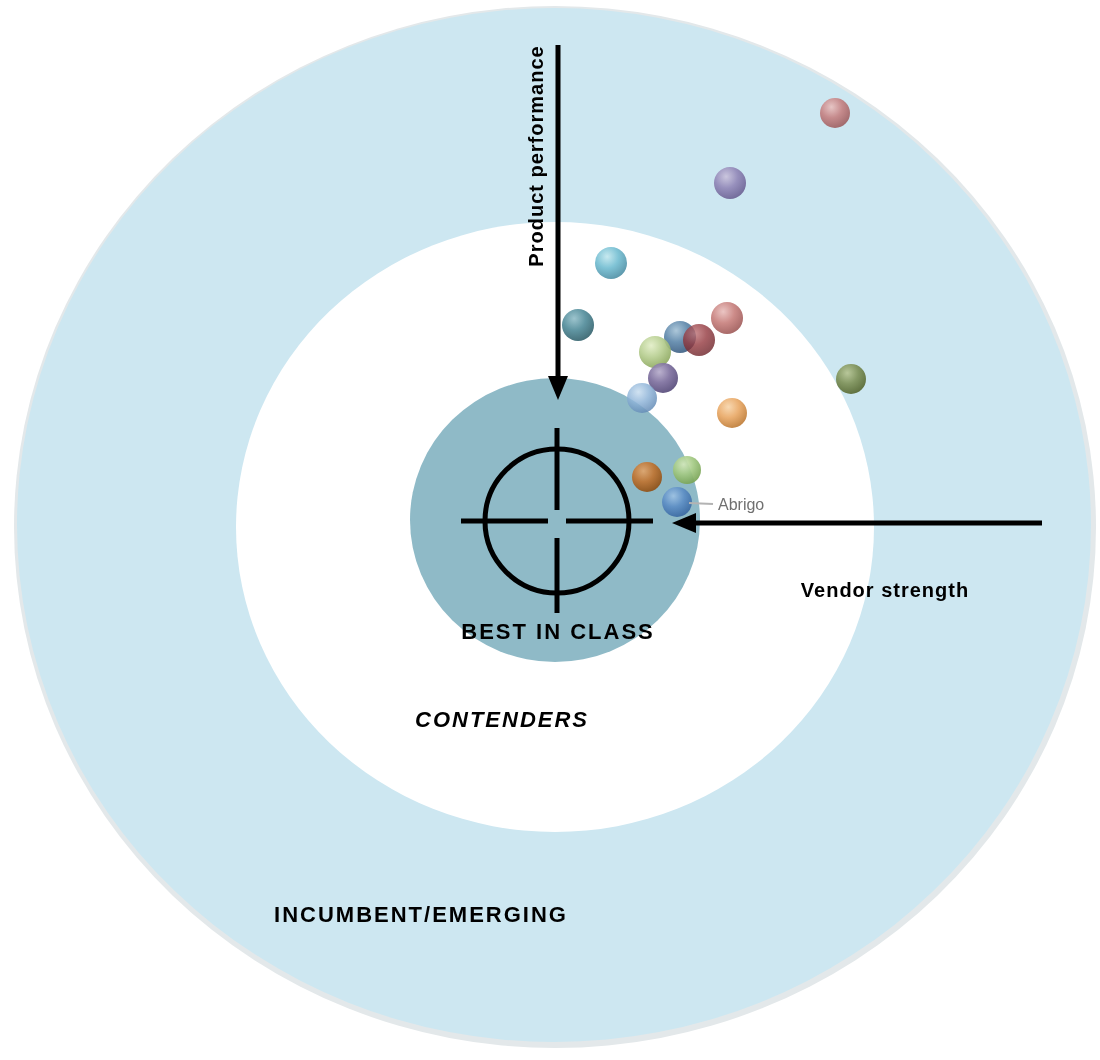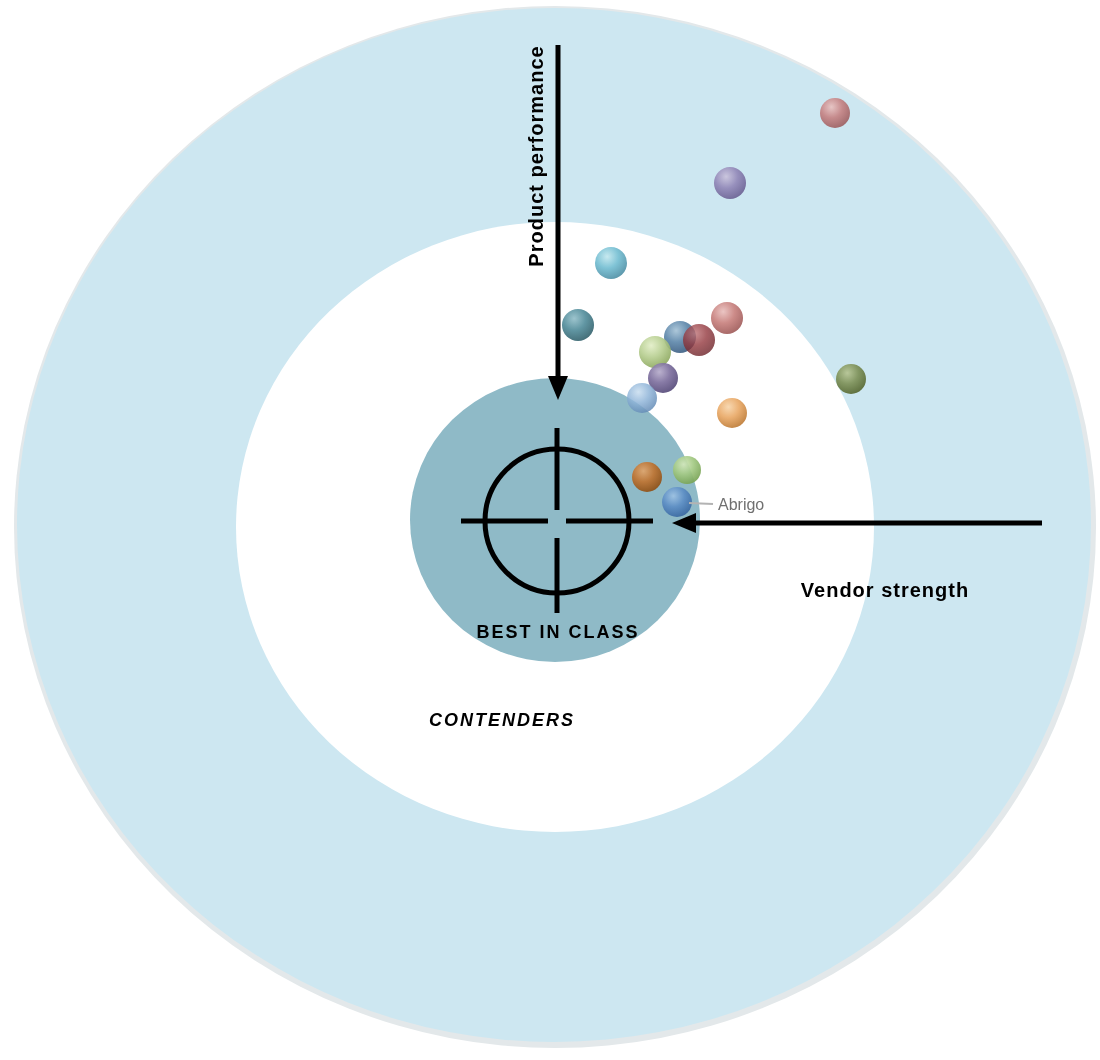--- a/index.html
+++ b/index.html
@@ -1,20 +1,20 @@
 <!DOCTYPE html>
 <html><head>
 <meta charset="utf-8">
 <style>
   html,body{margin:0;padding:0;background:#ffffff;}
   .stage{position:relative;width:1100px;height:1060px;background:#ffffff;overflow:hidden;
          font-family:"Liberation Sans",sans-serif;}
   .stage svg{position:absolute;left:0;top:0;}
   .lbl{position:absolute;transform:translate(-50%,-50%);white-space:nowrap;color:#000;}
-  .ring-label{font-weight:700;font-size:18px;letter-spacing:2px;}
+  .ring-label{font-weight:700;font-size:22px;letter-spacing:2px;}
   .axis-label{font-weight:700;font-size:20px;letter-spacing:1px;}
   .rot{transform:translate(-50%,-50%) rotate(-90deg);}
 </style>
 </head>
 <body>
 
 <div class="stage">
 
   <svg id="chart-svg" width="1100" height="1060" viewBox="0 0 1100 1060">
       <defs>
@@ -133,13 +133,14 @@
     </svg>
 
   <div class="lbl rot axis-label" style="left:536px;top:156px;">Product performance</div>
 
   <div class="lbl axis-label" style="left:885px;top:550px;margin-top:40px;">Vendor strength</div>
 
   <div class="lbl ring-label" style="left:558px;top:632px;">BEST IN CLASS</div>
 
   <div class="lbl ring-label" style="left:502px;top:720px;font-style:italic;">CONTENDERS</div>
 
+  <div class="lbl ring-label" style="left:421px;top:915px;">INCUMBENT/EMERGING</div>
 </div>
 
 </body></html>

